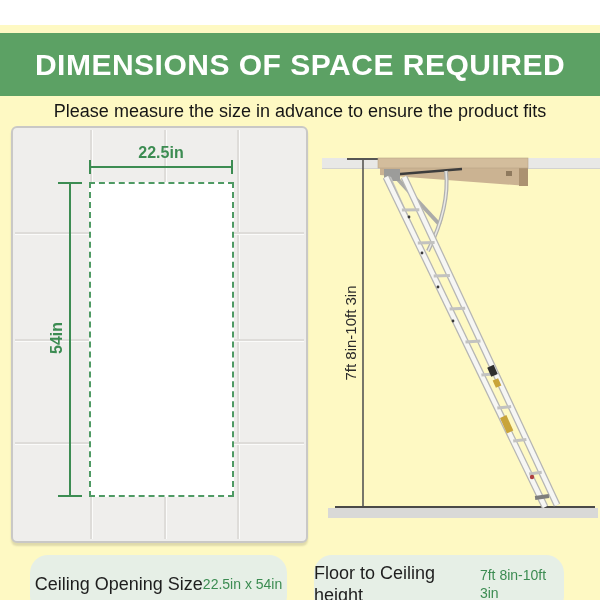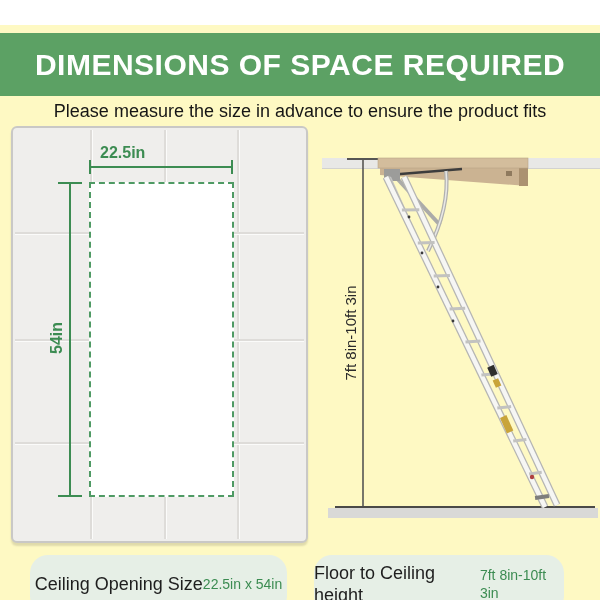--- a/index.html
+++ b/index.html
@@ -25,21 +25,21 @@
          border:2px solid #c9c8c6;border-radius:6px;box-shadow:0 3px 2px rgba(0,0,0,.12);}
   .tl{position:absolute;background:var(--tile-line);}
   .tl.v{width:2px;top:2px;bottom:2px;box-shadow:1px 0 0 #fbfbfa;}
   .tl.h{height:2px;left:2px;right:2px;box-shadow:0 1px 0 #fbfbfa;}
   .opening{position:absolute;left:89px;top:157px;width:145px;height:315px;background:#fff;
            border:2px dashed #4f9a64;}
   .dim-h-line{position:absolute;left:89px;top:141px;width:144px;height:2px;background:var(--accent-green);}
   .dim-h-line::before,.dim-h-line::after{content:"";position:absolute;top:-6px;width:2px;height:14px;background:var(--accent-green);}
   .dim-h-line::before{left:0;}
   .dim-h-line::after{right:0;}
-  .dim-h-label{position:absolute;left:100px;top:119px;width:144px;text-align:left;
+  .dim-h-label{position:absolute;left:89px;top:119px;width:144px;text-align:center;
                color:var(--accent-green);font-weight:bold;font-size:16px;}
   .dim-v-line{position:absolute;left:69px;top:158px;width:2px;height:314px;background:var(--accent-green);}
   .dim-v-tick{position:absolute;left:58px;width:24px;height:2px;background:var(--accent-green);}
   .dim-v-label{position:absolute;left:30px;top:303px;width:56px;height:20px;text-align:center;
                color:var(--accent-green);font-weight:bold;font-size:16px;transform:rotate(-90deg);}
 
   
   .ladder-svg{position:absolute;left:310px;top:100px;width:290px;height:420px;}
   .ftc-label{position:absolute;left:292px;top:298px;width:120px;height:20px;text-align:center;
              font-size:15px;color:#2b2b2b;transform:rotate(-90deg);white-space:nowrap;}

